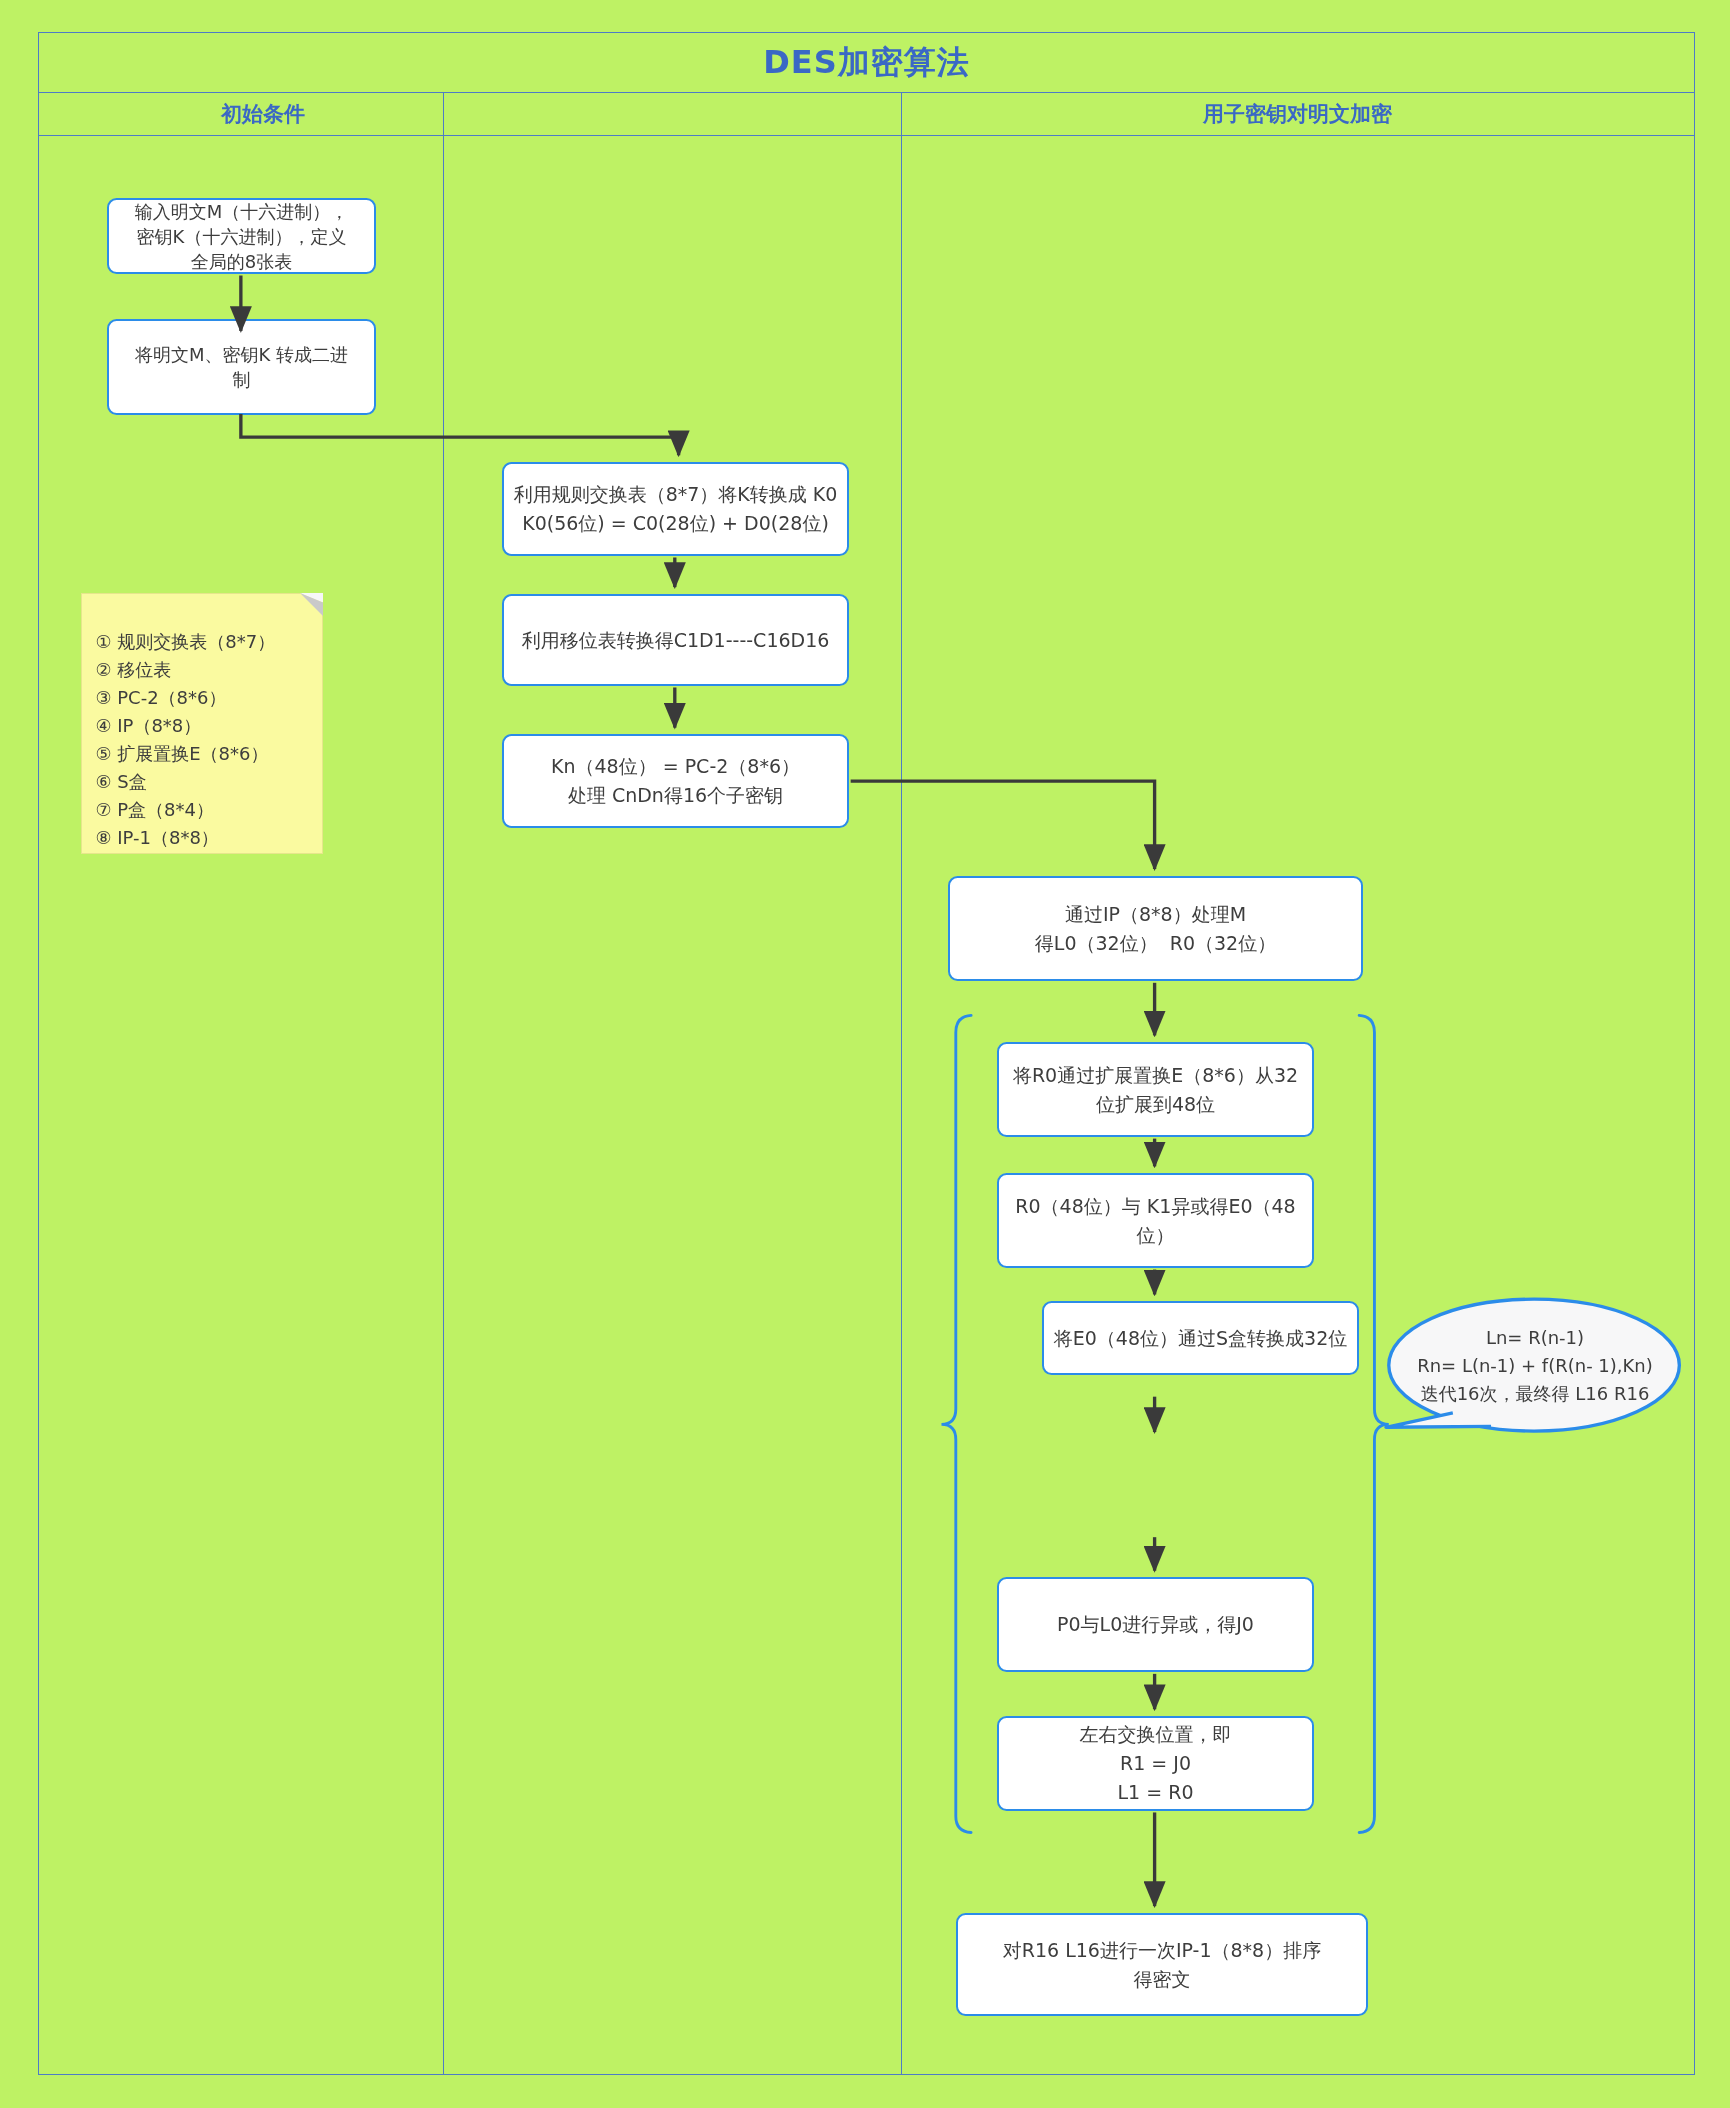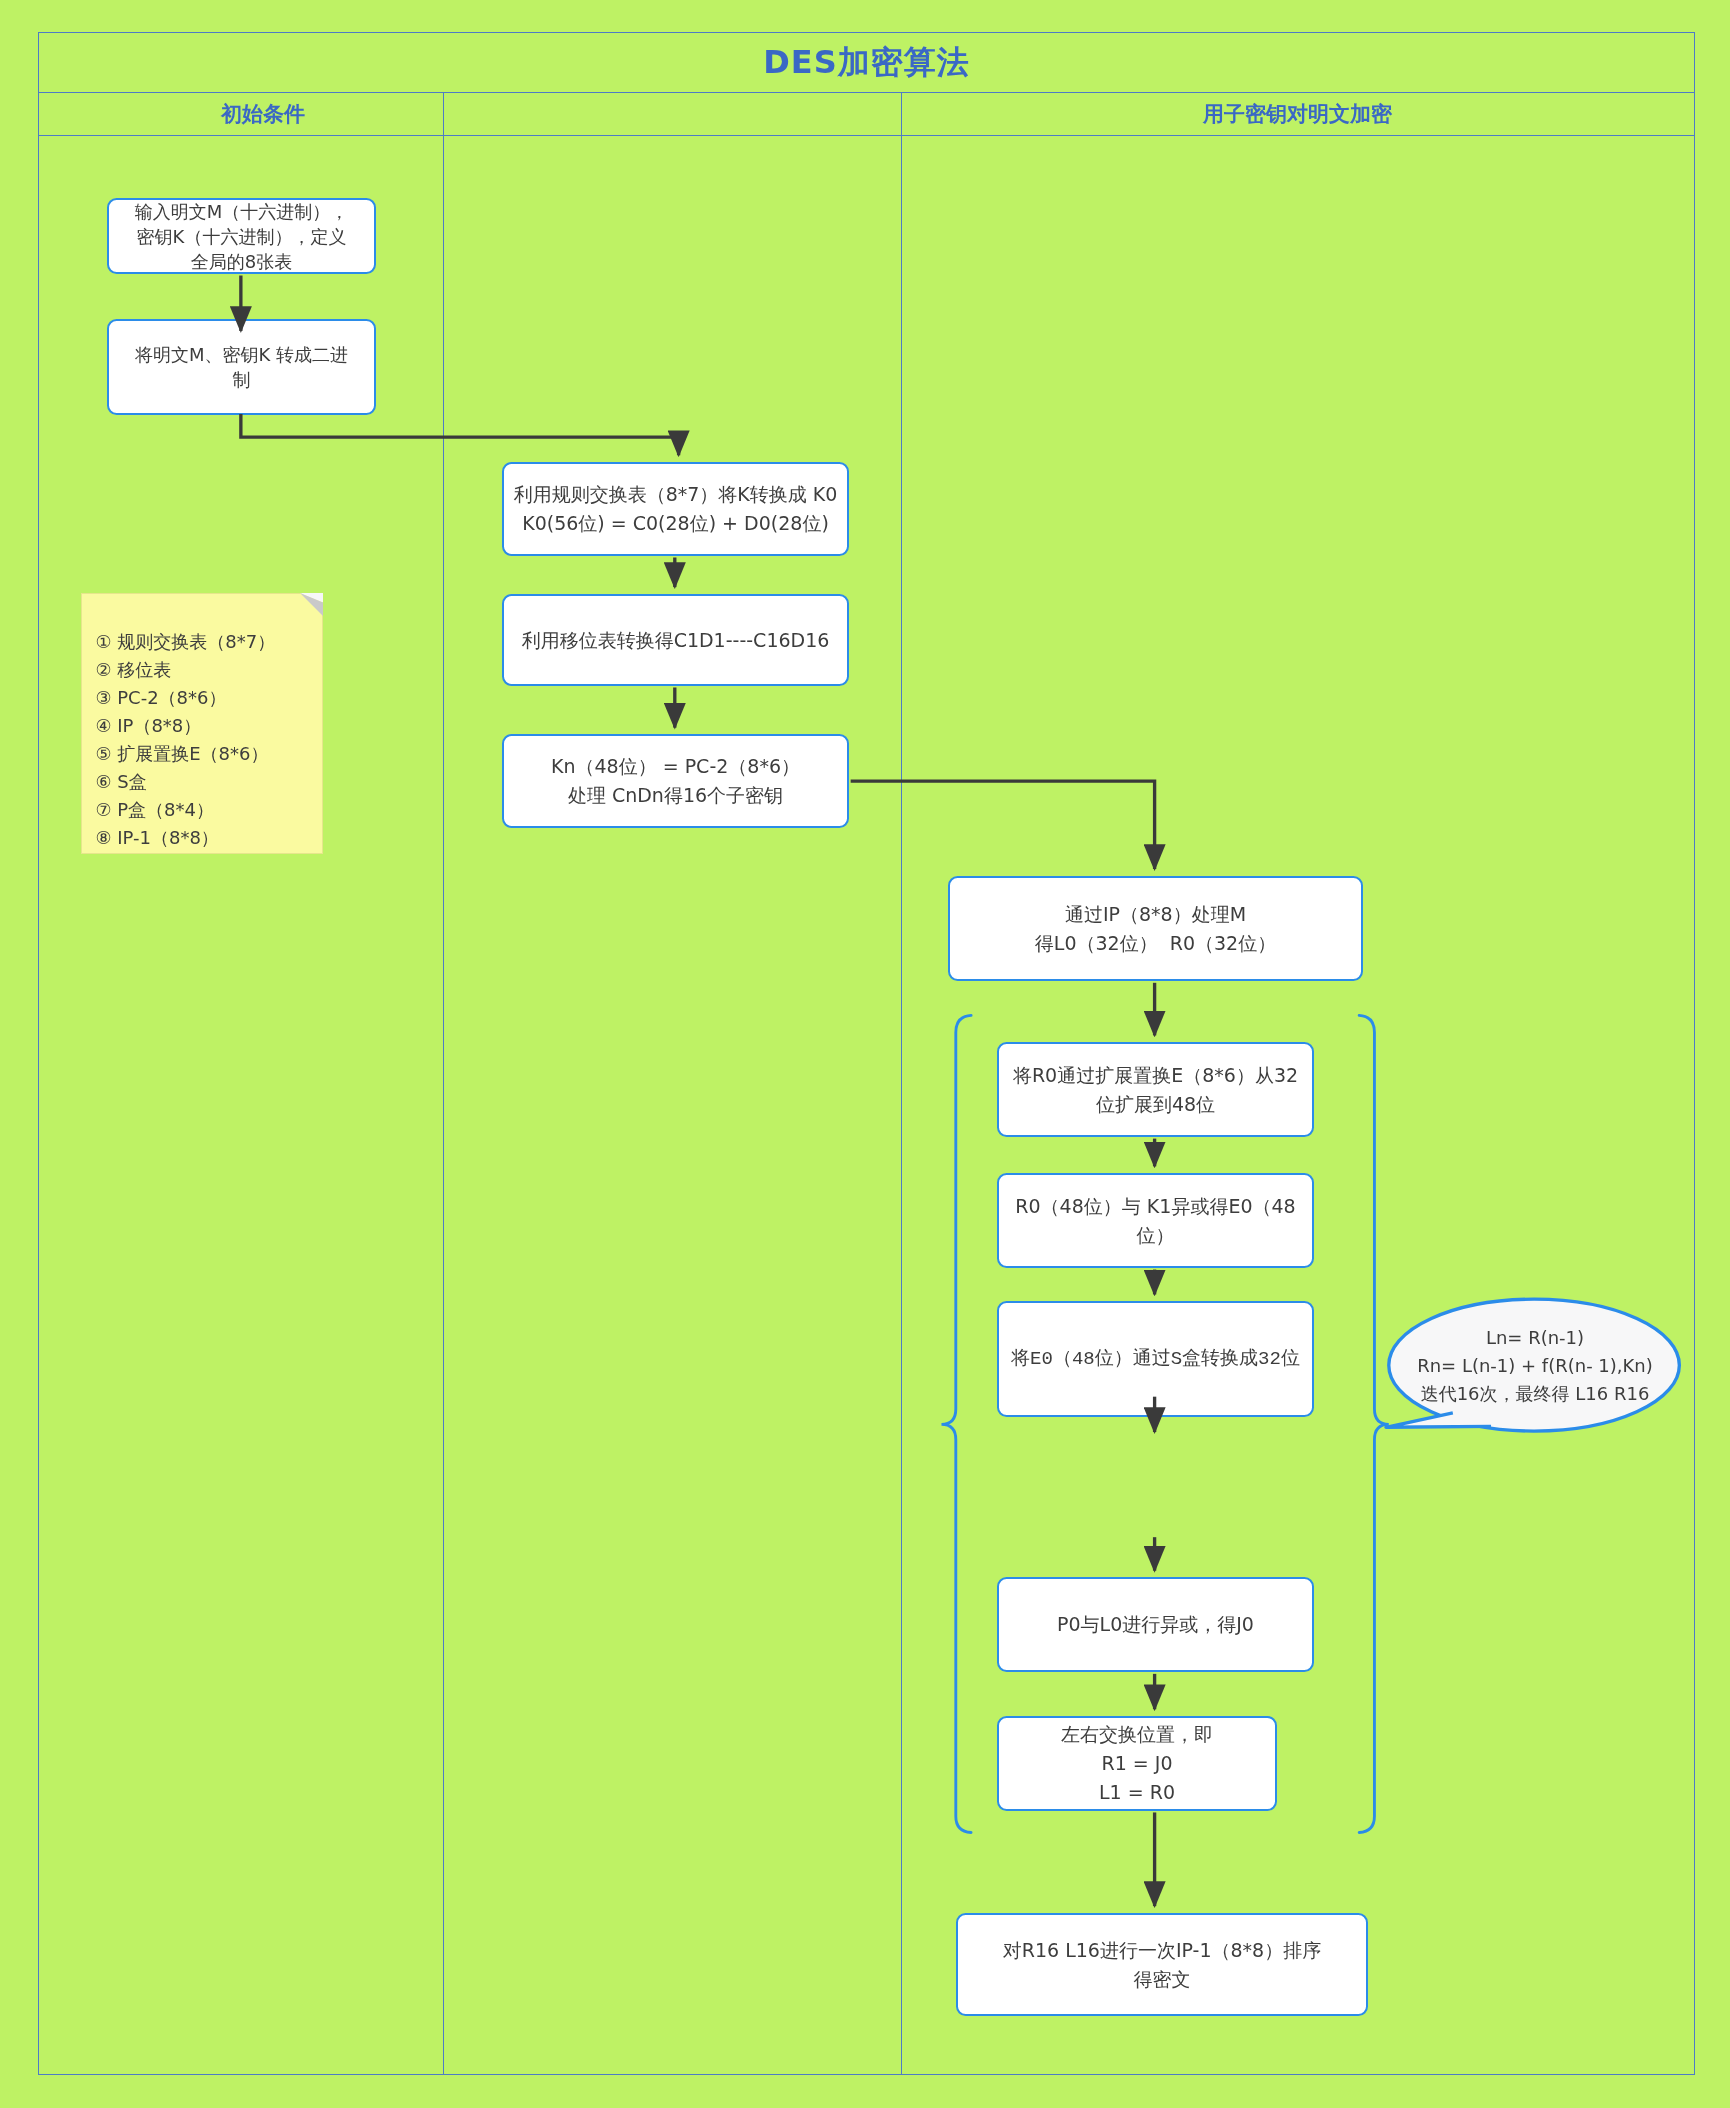--- a/index.html
+++ b/index.html
@@ -44,24 +44,24 @@
   .nline { white-space:pre; }
 
   .b1  { left:107px;  top:198px;  width:269px; height:76px;  font-size:18px; line-height:25px;}
   .b2  { left:107px;  top:319px;  width:269px; height:96px;  font-size:18px; line-height:25px;}
   .b3  { left:502px;  top:462px;  width:347px; height:94px;  }
   .b4  { left:502px;  top:594px;  width:347px; height:92px;  }
   .b5  { left:502px;  top:734px;  width:347px; height:94px;  }
   .b6  { left:948px;  top:876px;  width:415px; height:105px; }
   .b7  { left:997px; top:1042px; width:317px; height:95px;  }
   .b8  { left:997px; top:1173px; width:317px; height:95px;  }
-  .b9  { left:997px; top:1301px; width:317px; height:116px;font-family:Liberation Mono, monospace;  }
+  .b9  { left:1042px; top:1301px; width:317px; height:74px;  }
   .b10 { left:997px; top:1439px; width:317px; height:97px; }
   .b11 { left:997px; top:1577px; width:317px; height:95px;  }
-  .b12 { left:997px; top:1716px; width:280px; height:95px;  }
+  .b12 { left:997px; top:1716px; width:317px; height:95px;  }
   .b13 { left:956px; top:1913px; width:412px; height:103px; }
 
   .note {
     position:absolute; left:81px; top:593px; width:242px; height:261px;
     box-sizing:border-box; background:#fafaa0; border:1px solid #e6e68c;
     padding:34px 9.6px 0 13.4px; font-size:18px; line-height:28px; color:#3d3d3d;
   }
   .note-line { white-space:pre; }
   .note-fold { position:absolute; right:-1px; top:-1px; width:23px; height:23px; }
 

